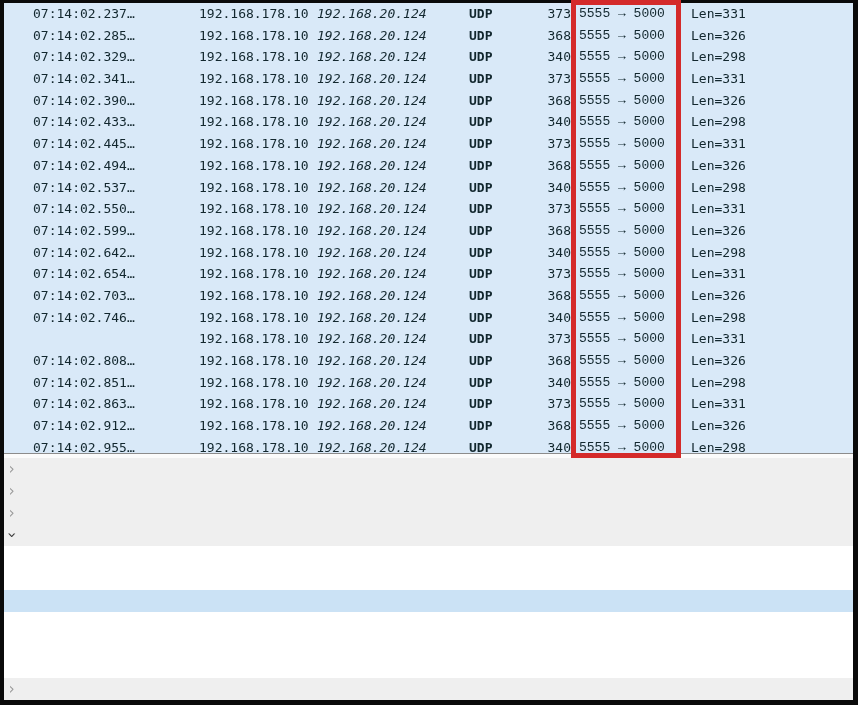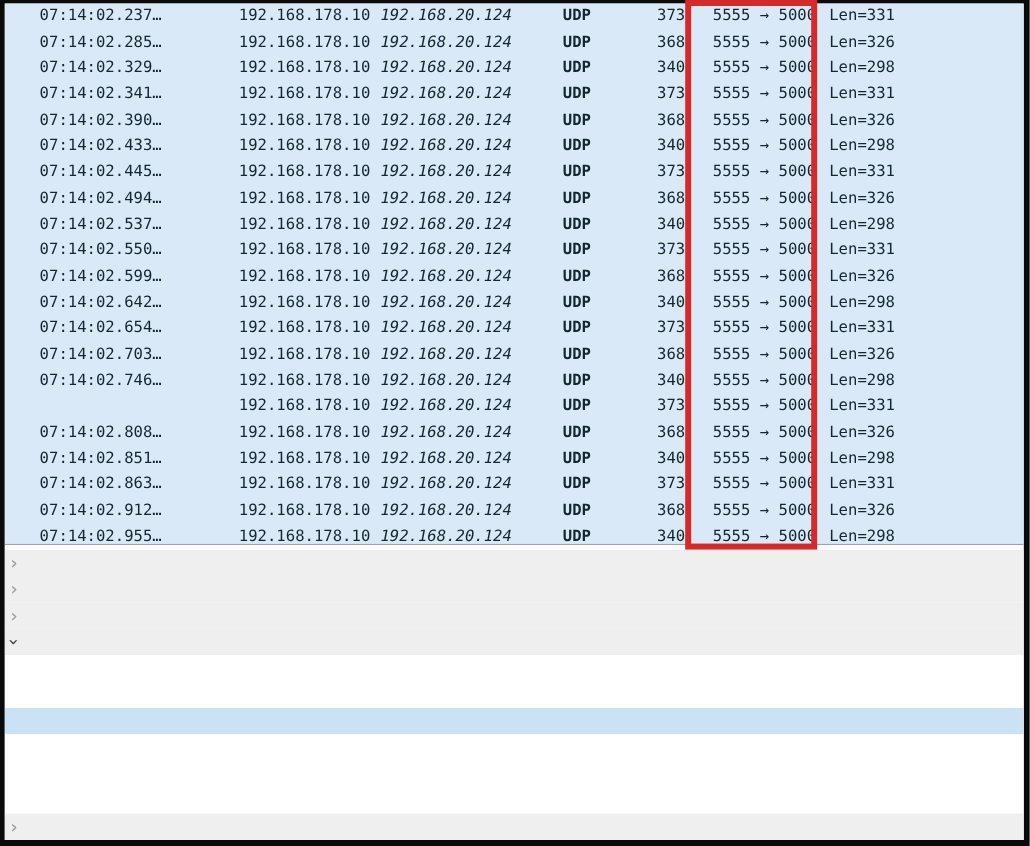--- a/index.html
+++ b/index.html
@@ -22,21 +22,21 @@
     font-size:13px; color:var(--row-fg,#12272e);
     background:var(--row-blue,#d9e9f8);
     white-space:pre;
   }
   .prow span { position:absolute; top:0; height:21.7px; }
   .c-time   { left:29px; }
   .c-src    { left:154px;margin-left:41px; }
   .c-dst    { left:313px;font-style:italic; }
   .c-proto  { left:465px;font-weight:bold; }
   .c-len    { left:495px; width:72px; text-align:right; }
-  .c-ports  { left:590px; }
+  .c-ports  { left:575px;font-family:Liberation Mono, monospace; }
   .c-info   { left:687px; }
   
   .annotation {
     position:absolute; left:567px; top:-3px; width:110px; height:458px;
     border:5px solid #d42a2a; box-sizing:border-box;
     pointer-events:none; z-index:6;
   }
   
   .splitter {
     height:5px; background:#fbfbfb; border-top:1px solid #8c8c8c;

